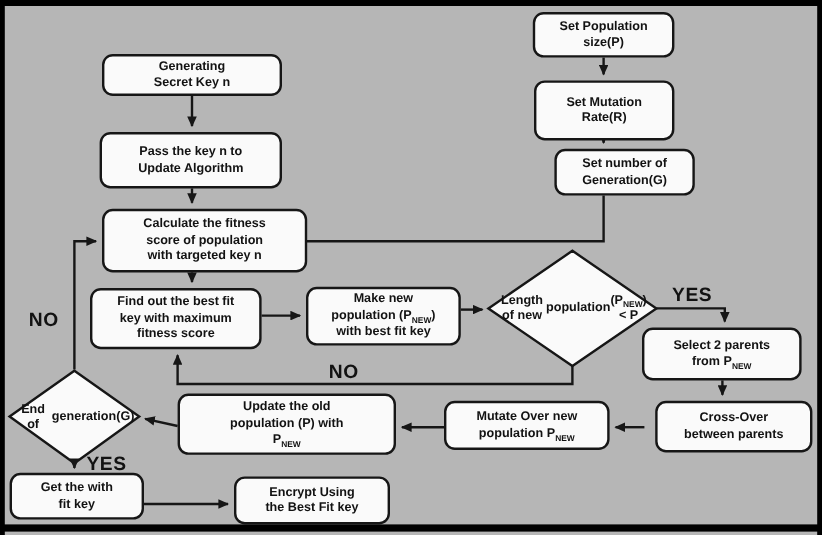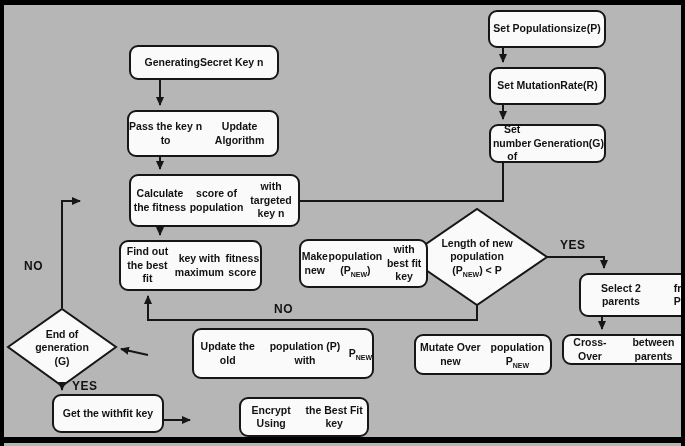--- a/index.html
+++ b/index.html
@@ -5,29 +5,29 @@
   body { margin: 0; background: #ffffff; }
   .stage {
     position: relative; width: 685px; height: 446px;
     background: #b6b6b6; overflow: hidden;
     font-family: "Liberation Sans", "DejaVu Sans", sans-serif;
   }
   .wires { position: absolute; left: 0; top: 0; }
   .node {
     position: absolute; box-sizing: border-box;
     background: #fafafa; border: 2px solid #161616; border-radius: 9px;
-    display: flex; flex-direction: row; align-items: center; justify-content: center;
-    text-align: center; font-weight: 700; font-size: 10.5px; line-height: 1.28; color: #121212; margin-left: 44px;
+    display: flex; flex-direction: column; align-items: center; justify-content: center;
+    text-align: center; font-weight: 700; font-size: 10.5px; line-height: 1.28; color: #121212;
   }
   .dtext {
-    position: absolute; display: flex; flex-direction: column; align-items: center;
+    position: absolute; display: flex; flex-direction: row; align-items: center;
     justify-content: center; text-align: center; font-weight: 700; font-size: 10.5px;
     line-height: 1.28; color: #121212;
   }
-  .lbl { position: absolute; font-weight: 700; font-size: 12px; color: #121212; letter-spacing: .5px; }
+  .lbl { position: absolute; font-weight: 700; font-size: 16px; color: #121212; letter-spacing: .5px; }
   sub { font-size: 7px; line-height: 0; font-weight: 700; }
   .ln { display: block; }
   .frame { position: absolute; background: #000000; }
   .f-top    { left: 0; top: 0; width: 685px; height: 5px; }
   .f-left   { left: 0; top: 0; width: 4px; height: 446px; }
   .f-right  { left: 681px; top: 0; width: 4px; height: 446px; }
   .f-bottom { left: 0; top: 437px; width: 685px; height: 6px; }
 </style>
 </head>
 <body>
@@ -91,36 +91,36 @@
     <span class="ln">Make new</span>
     <span class="ln"><span>population (P</span><sub>NEW</sub><span>)</span></span>
     <span class="ln">with best fit key</span>
   </div>
 
   <div class="node" style="left:444px;top:10px;width:118px;height:38px">
     <span class="ln">Set Population</span>
     <span class="ln">size(P)</span>
   </div>
 
-  <div class="node" style="left:445px;top:67px;width:117px;height:38px">
+  <div class="node" style="left:445px;top:67px;width:117px;height:50px">
     <span class="ln">Set Mutation</span>
     <span class="ln">Rate(R)</span>
   </div>
 
-  <div class="node" style="left:445px;top:124px;width:117px;height:39px">
+  <div class="node" style="left:462px;top:124px;width:117px;height:39px">
     <span class="ln">Set number of</span>
     <span class="ln">Generation(G)</span>
   </div>
 
   <div class="node" style="left:535px;top:273px;width:133px;height:44px">
     <span class="ln">Select 2 parents</span>
     <span class="ln"><span>from P</span><sub>NEW</sub></span>
   </div>
 
-  <div class="node" style="left:518px;top:334px;width:131px;height:31px">
+  <div class="node" style="left:546px;top:334px;width:131px;height:43px">
     <span class="ln">Cross-Over</span>
     <span class="ln">between parents</span>
   </div>
 
   <div class="node" style="left:370px;top:334px;width:138px;height:41px">
     <span class="ln">Mutate Over new</span>
     <span class="ln"><span>population P</span><sub>NEW</sub></span>
   </div>
 
   <div class="node" style="left:148px;top:328px;width:182px;height:51px">

